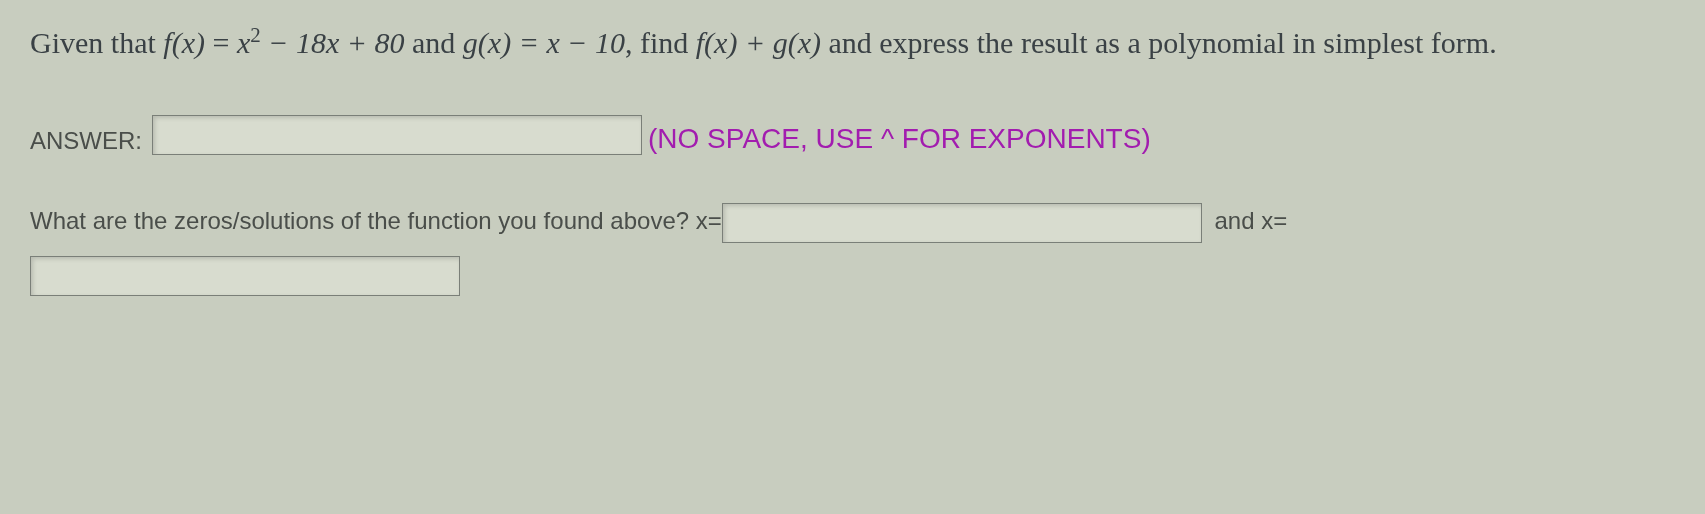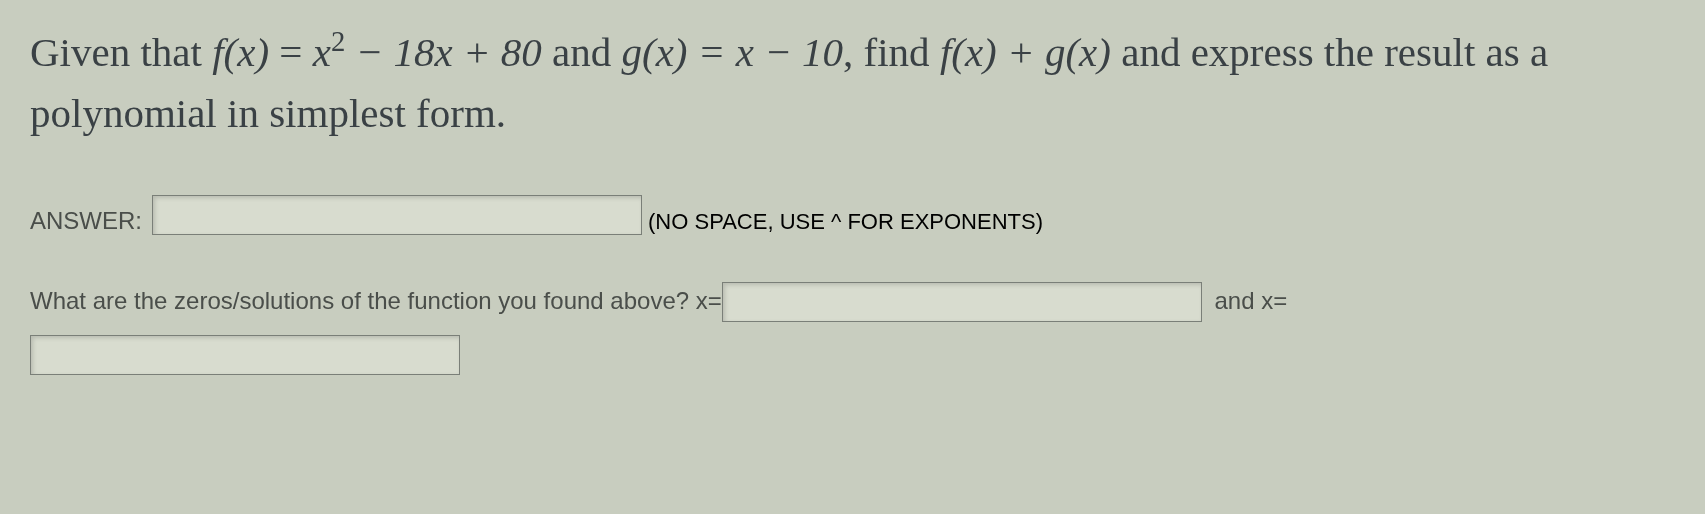--- a/index.html
+++ b/index.html
@@ -5,21 +5,21 @@
     body {
       margin: 0;
       padding: 20px 30px;
       background: #c8cdbf;
       font-family: Georgia, 'Times New Roman', serif;
       color: #2a2d30;
       width: 1705px;
       box-sizing: border-box;
     }
     .question {
-      font-size: 41px;
+      font-size: 30px;
       line-height: 1.5;
       color: #3a4145;
       margin-bottom: 50px;
     }
     .math-var {
       font-style: italic;
       font-family: 'Times New Roman', serif;
     }
     .sup {
       font-size: 0.7em;
@@ -31,22 +31,22 @@
       margin-bottom: 40px;
       font-family: Arial, sans-serif;
       font-size: 24px;
       color: #4a4e4a;
     }
     .answer-label {
       margin-right: 10px;
     }
     .hint {
       margin-left: 6px;
-      font-size: 22px;
-      color: #000000;
+      font-size: 28px;
+      color: #a21caf;
     }
     .zeros-row {
       font-family: Arial, sans-serif;
       font-size: 24px;
       color: #4a4e4a;
       line-height: 2.2;
     }
     input[type="text"] {
       height: 40px;
       border: 1px solid #7a7f78;

